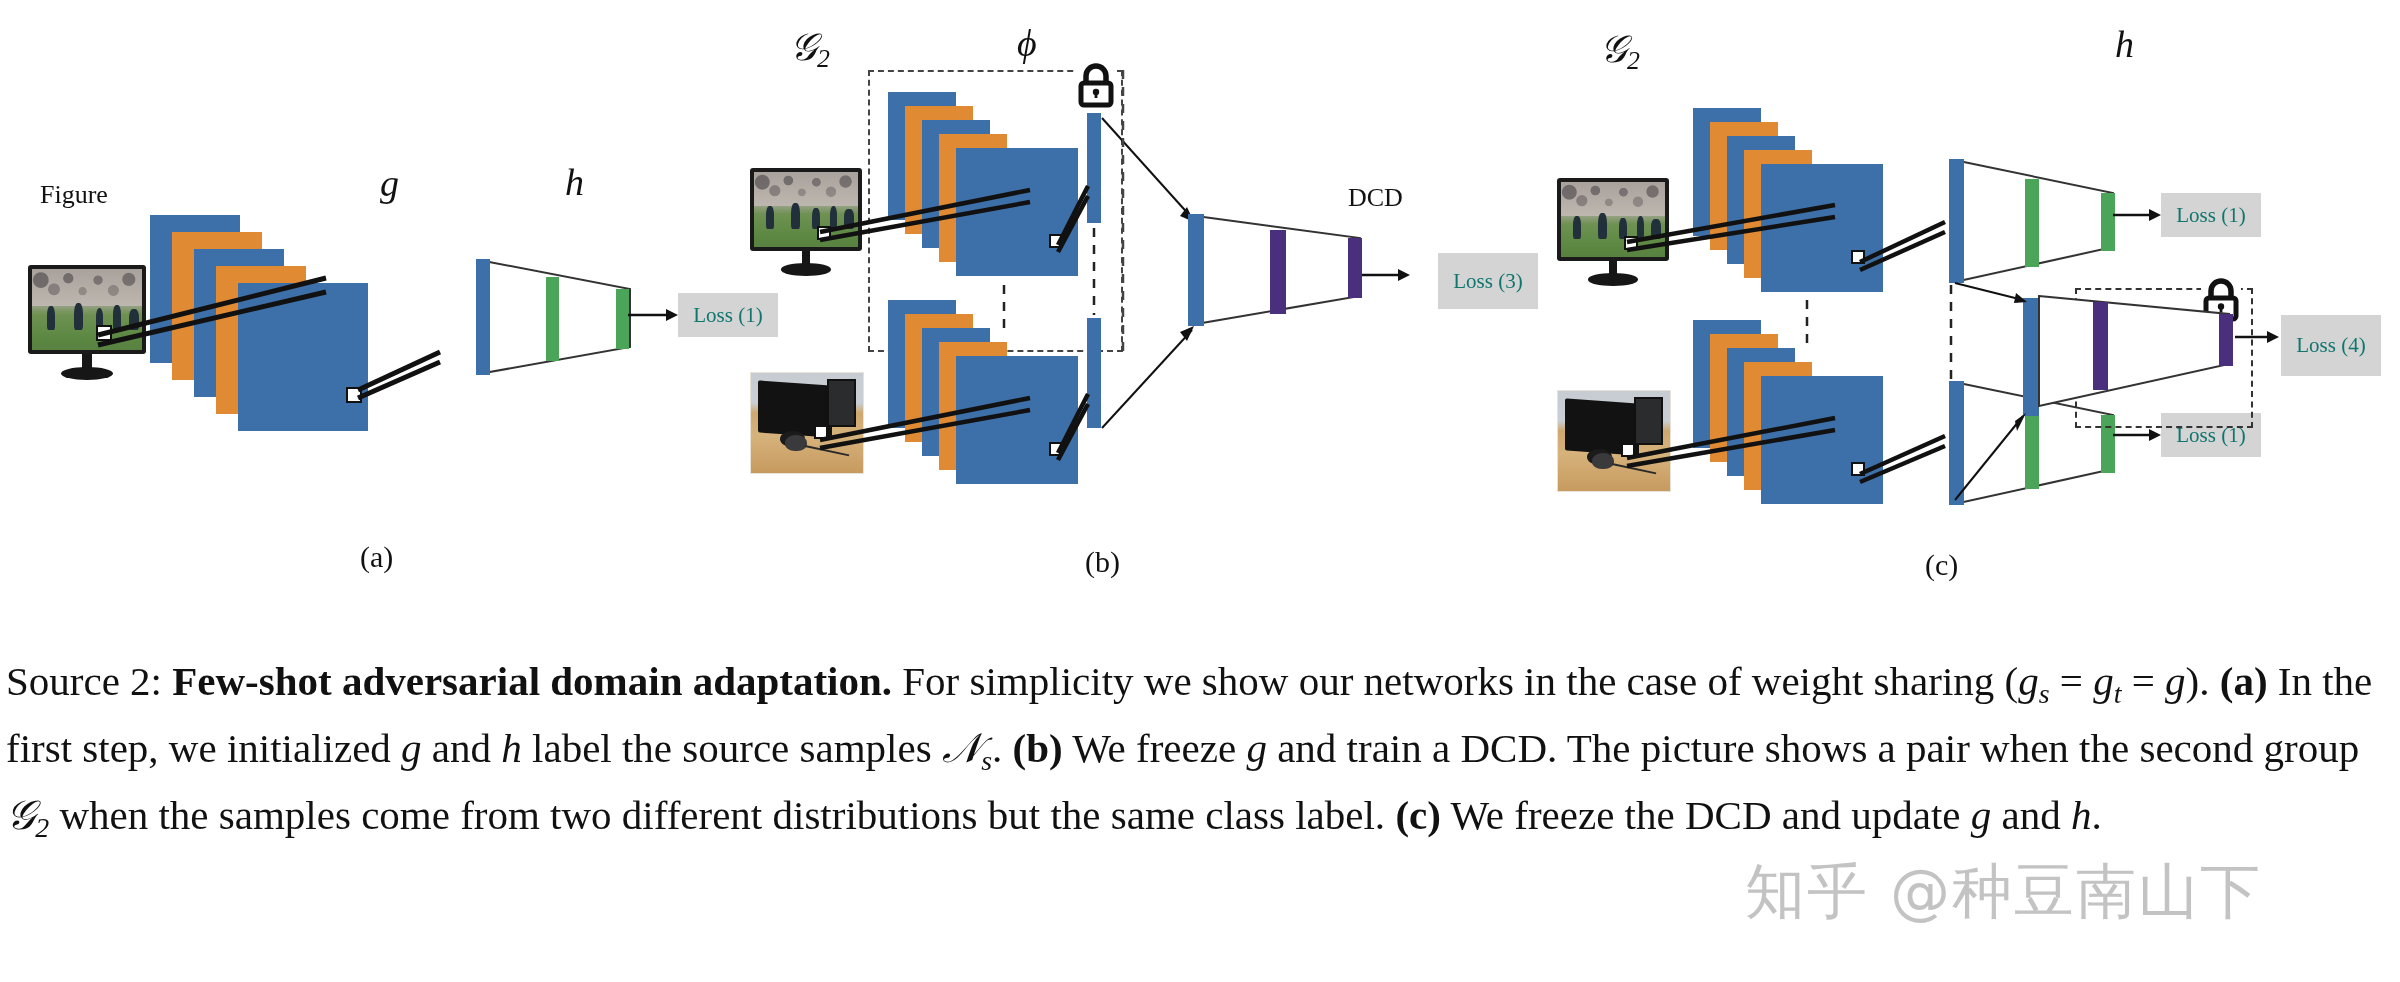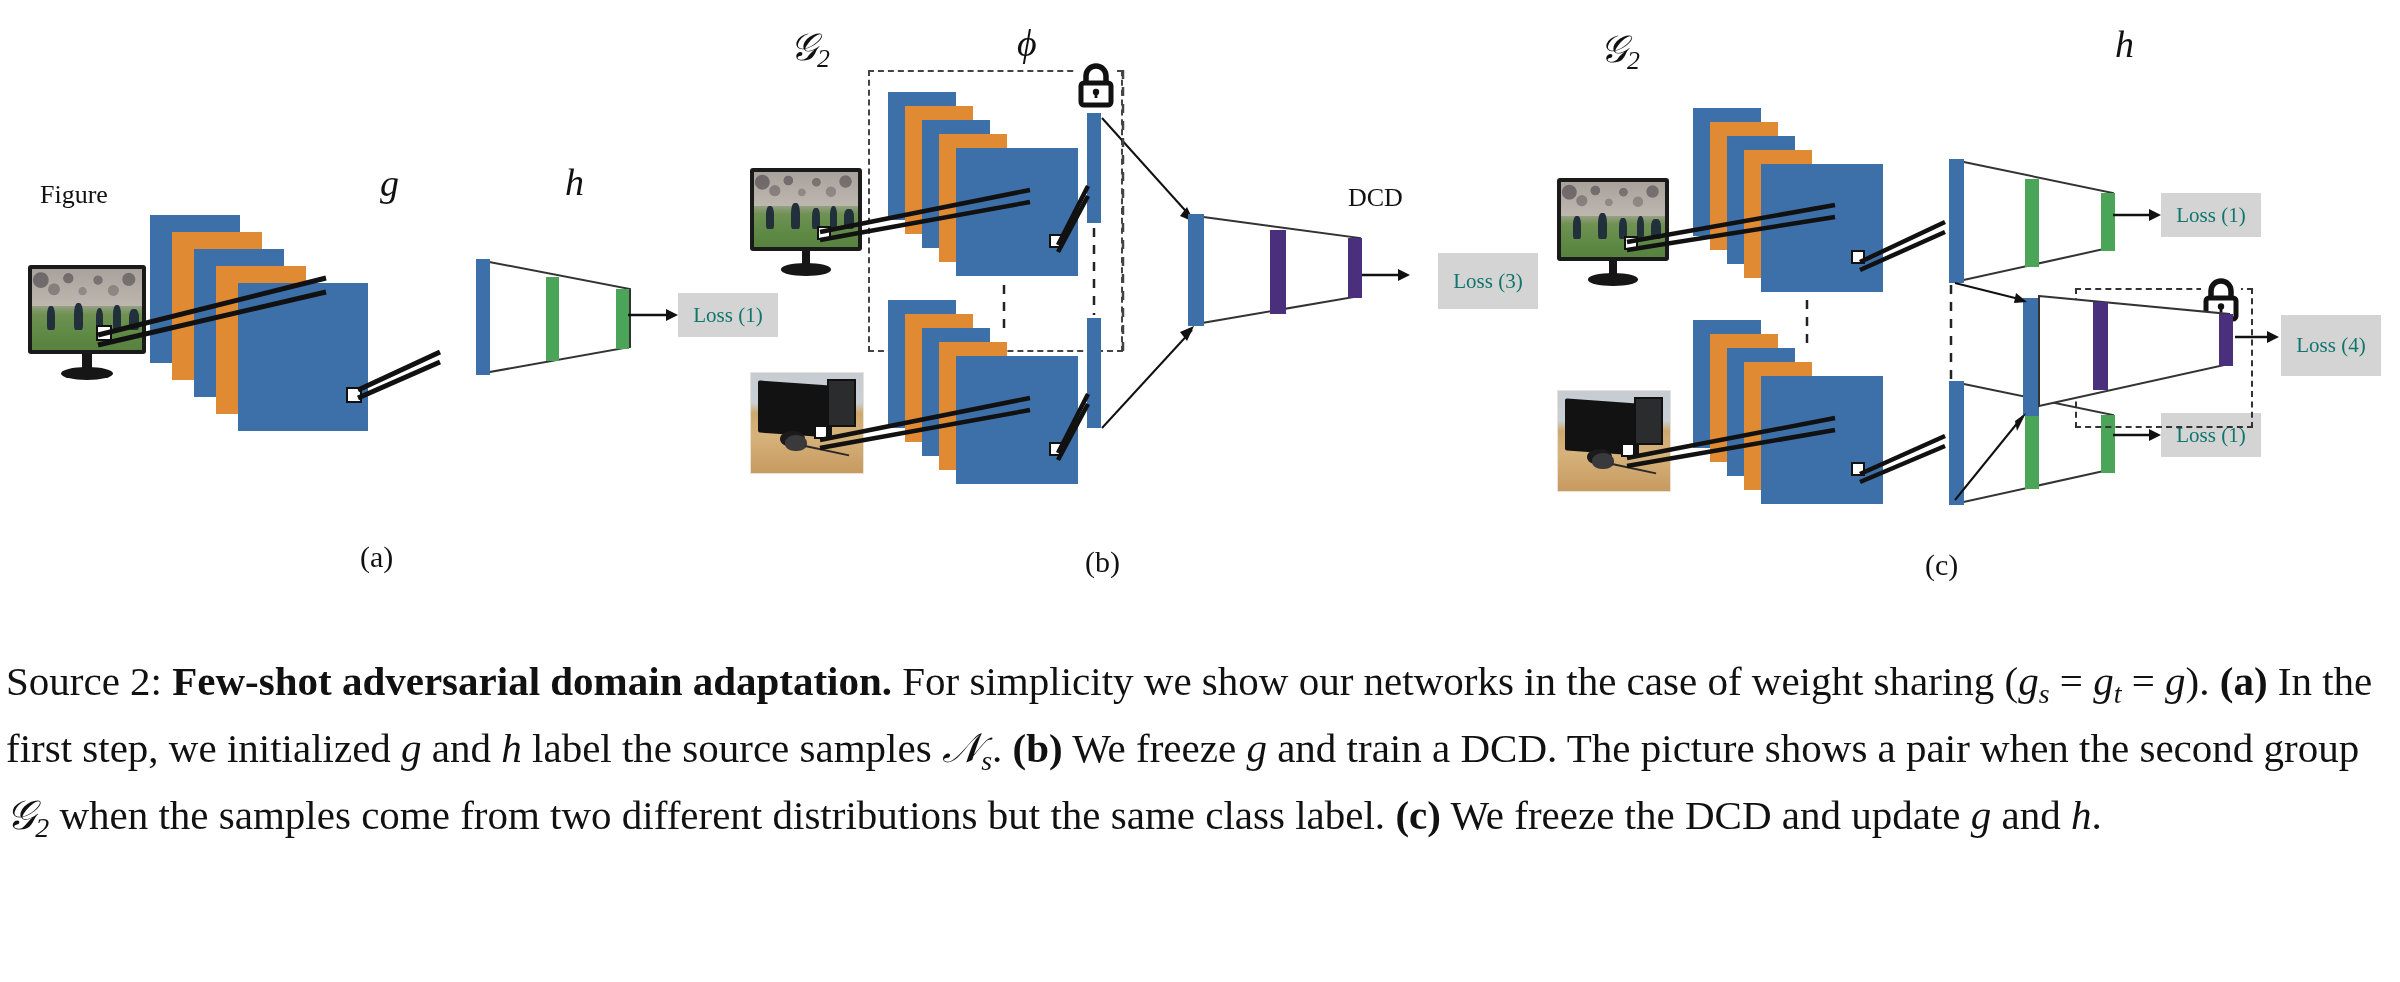--- a/index.html
+++ b/index.html
@@ -504,14 +504,15 @@
   <div id="caption">
     <span>Source 2:</span>
     <b>Few-shot adversarial domain adaptation.</b><span> For simplicity we show our networks in the case of weight sharing (</span><i><span>g</span><span class="sub">s</span></i>
     <span>=</span>
     <i><span>g</span><span class="sub">t</span></i>
     <span>=</span>
     <i>g</i><span>). </span><b>(a)</b><span> In the first step, we initialized </span><i>g</i><span> and </span><i>h</i><span> label the source samples </span><i><span>𝒩</span><span class="sub">s</span></i><span>.</span>
     <b>(b)</b><span> We freeze </span><i>g</i><span> and train a DCD. The picture shows a pair when the second group </span><i><span>𝒢</span><span class="sub">2</span></i><span> when the samples come from two different distributions but the same class label. </span><b>(c)</b><span> We freeze the DCD and update </span><i>g</i><span> and </span><i>h</i><span>.</span>
   </div>
 
+  <div id="watermark">知乎 @种豆南山下</div>
 
 </div>
 
 </body></html>

